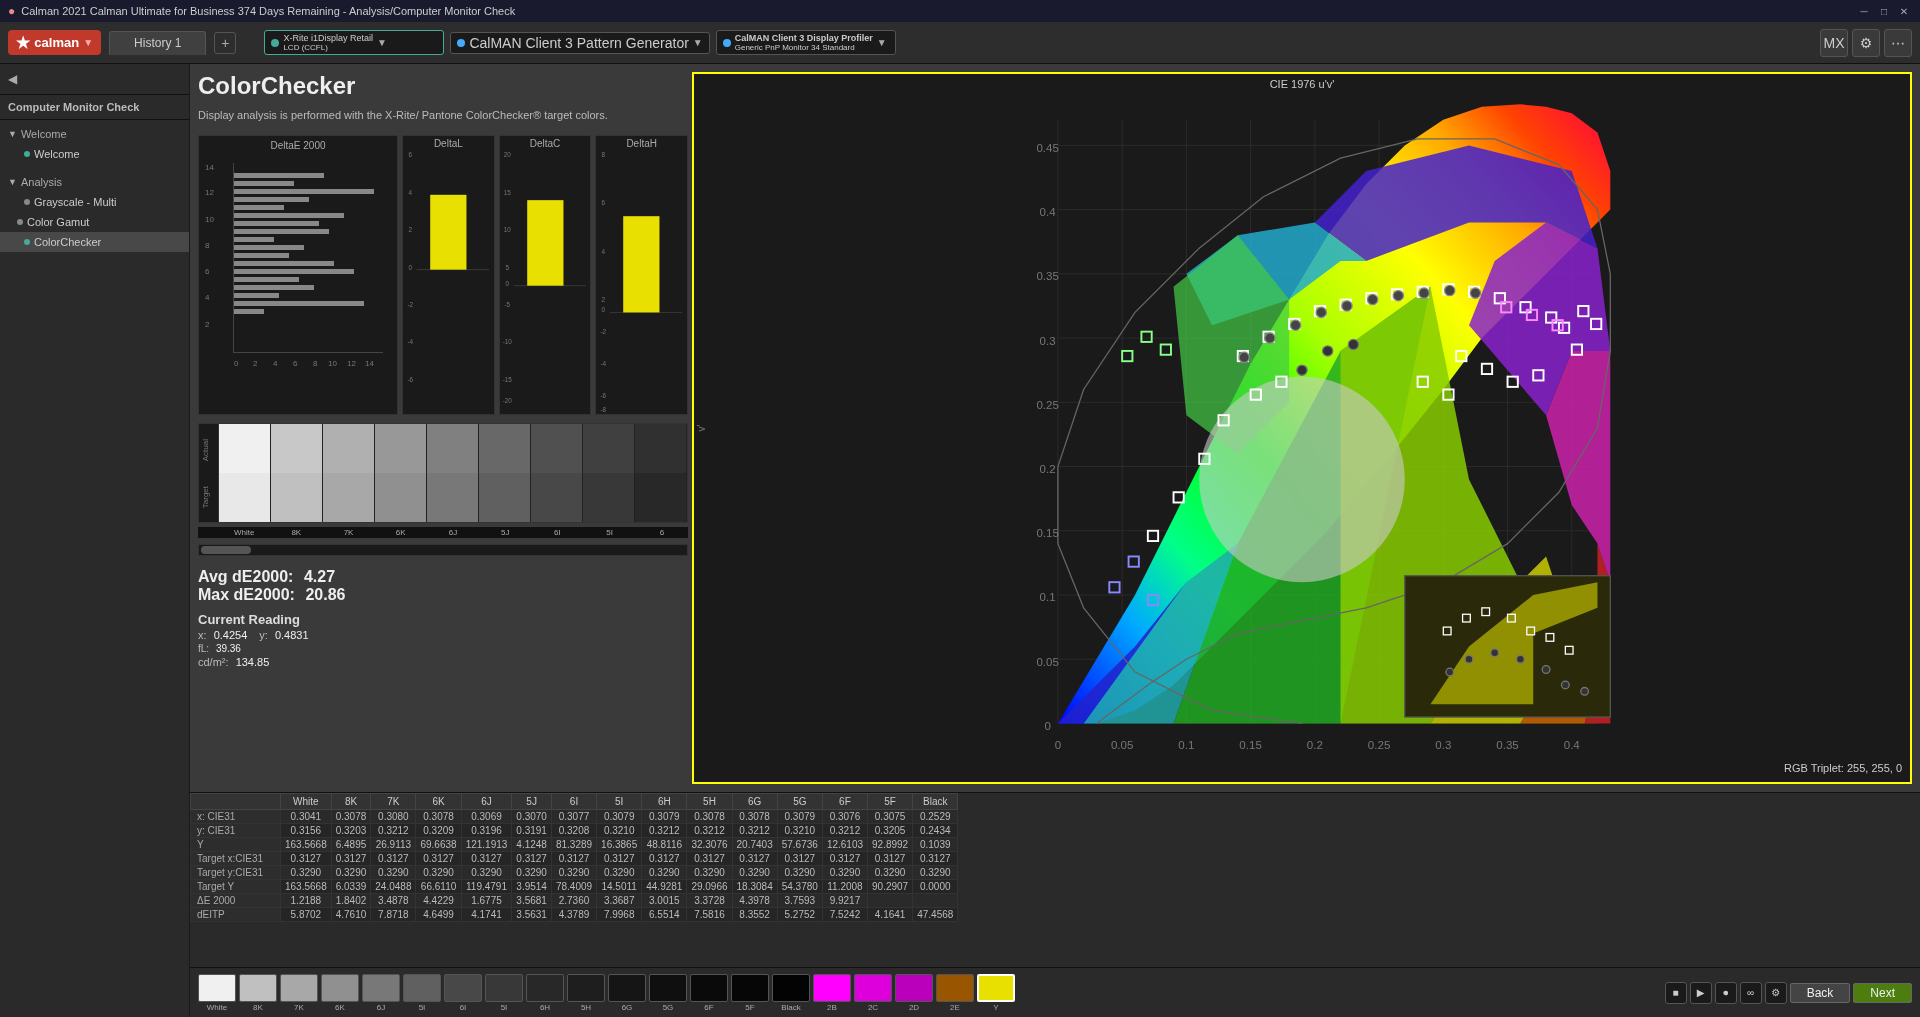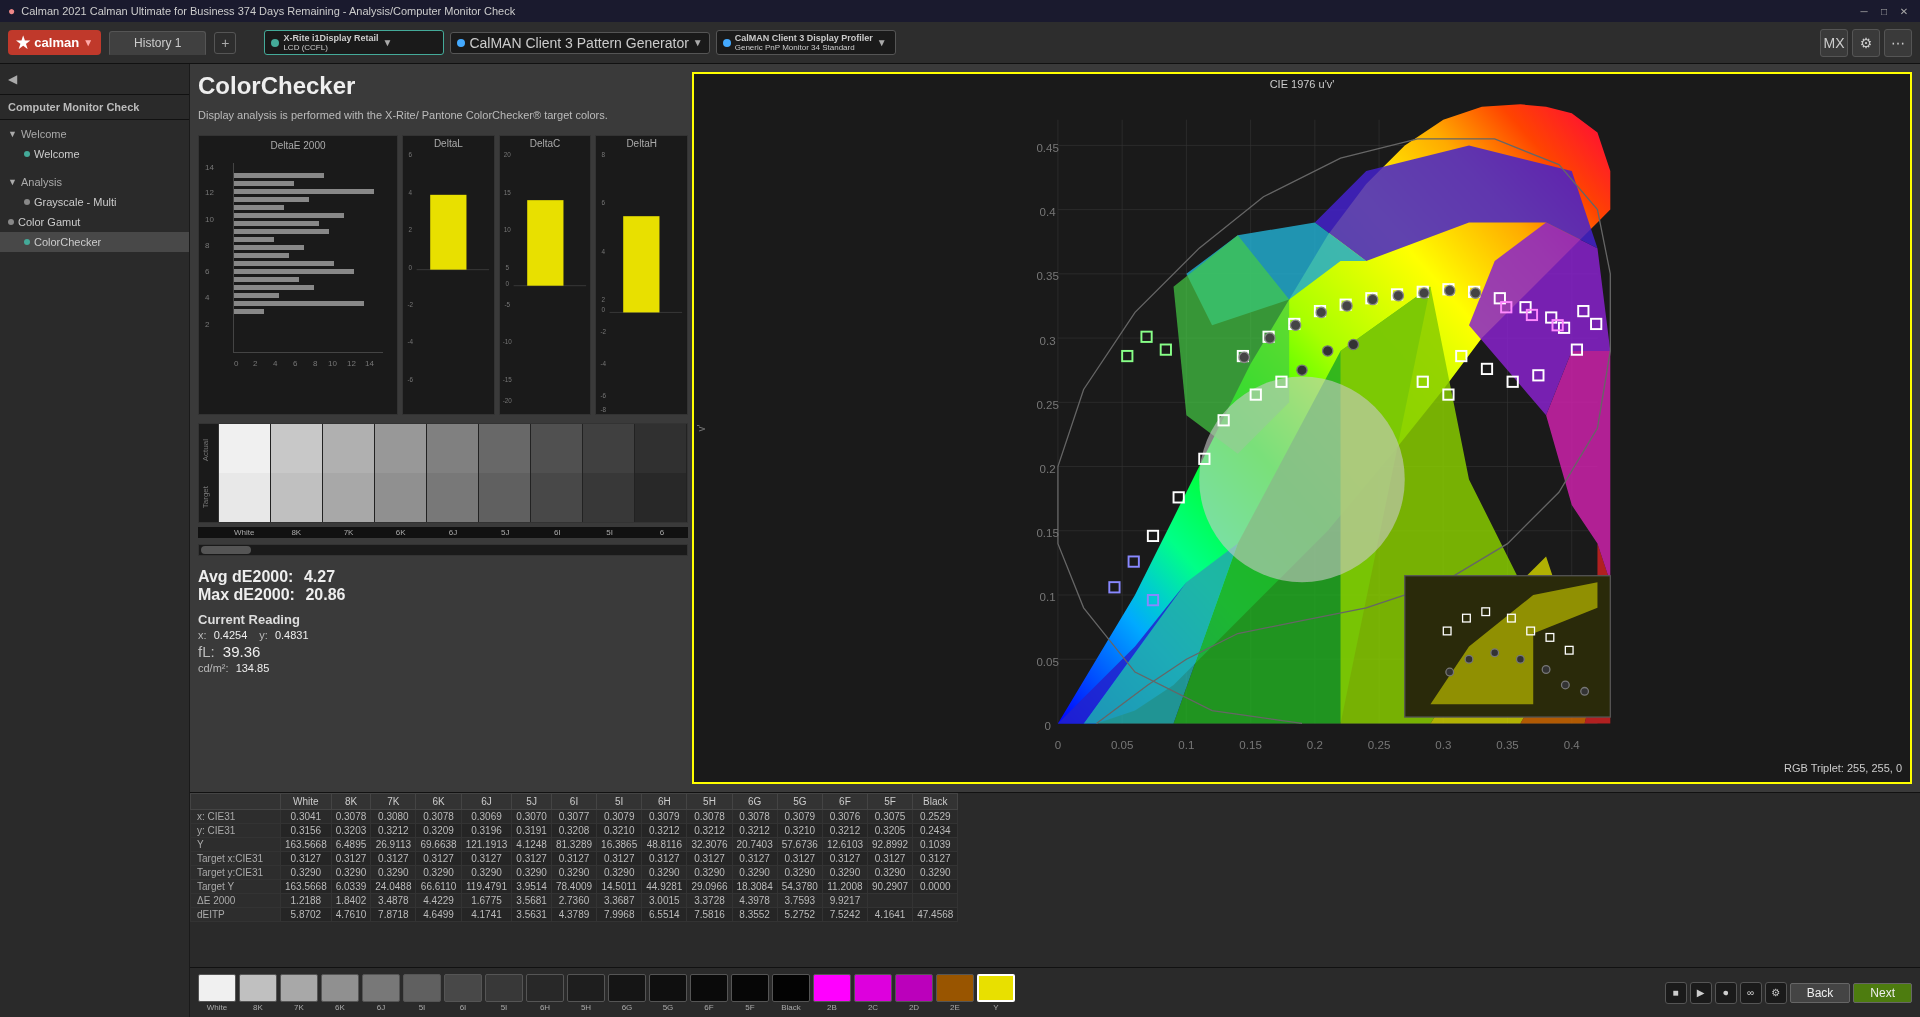--- a/index.html
+++ b/index.html
@@ -117,21 +117,21 @@
 
   <div class="tab-btn active">
     <span>History 1</span>
   </div>
   <div class="add-tab">+</div>
 
   <div style="margin-left:20px; display:flex; gap:6px; align-items:center;">
     <div class="device-selector green">
       <div class="dot"></div>
       <div style="display:flex; flex-direction:column;">
-        <span class="label" style="font-size:9px; font-weight:bold;">X-Rite i1Display Retail</span>
+        <span class="label" style="font-size:9px; font-weight:normal;">X-Rite i1Display Retail</span>
         <span class="label" style="font-size:8px;">LCD (CCFL)</span>
       </div>
       <span class="arrow">▼</span>
     </div>
 
     <div class="device-selector">
       <div class="dot blue"></div>
       <span class="label">CalMAN Client 3 Pattern Generator</span>
       <span class="arrow">▼</span>
     </div>
@@ -174,21 +174,21 @@
 
     <div class="nav-section">
       <div class="nav-item section-header">
         <span style="font-size:9px;">▼</span>
         <span>Analysis</span>
       </div>
       <div class="nav-item" style="padding-left:24px;">
         <div class="nav-dot"></div>
         <span>Grayscale - Multi</span>
       </div>
-      <div class="nav-item" style="padding-left:8px;text-align:right;">
+      <div class="nav-item" style="padding-left:17px;text-align:right;">
         <div class="nav-dot"></div>
         <span>Color Gamut</span>
       </div>
       <div class="nav-item active" style="padding-left:24px;">
         <div class="nav-dot green"></div>
         <span>ColorChecker</span>
       </div>
     </div>
   </div>
 
@@ -381,21 +381,21 @@
               <div style="display:flex; gap:12px; font-size:11px; color:#bbb; margin-top:2px;">
                 <span>
                   <span>x:</span>
                   <span style="margin-left:4px; color:#eee;">0.4254</span>
                 </span>
                 <span>
                   <span>y:</span>
                   <span style="margin-left:4px; color:#eee;">0.4831</span>
                 </span>
               </div>
-              <div style="font-size:15px; color:#bbb; margin-top:2px;">
+              <div style="font-size:10px; color:#bbb; margin-top:2px;">
                 <span>fL:</span>
                 <span style="margin-left:4px; color:#eee;">39.36</span>
               </div>
               <div style="font-size:11px; color:#bbb; margin-top:2px;">
                 <span>cd/m²:</span>
                 <span style="margin-left:4px; color:#eee;">134.85</span>
               </div>
             </div>
           </div>
         </div>

